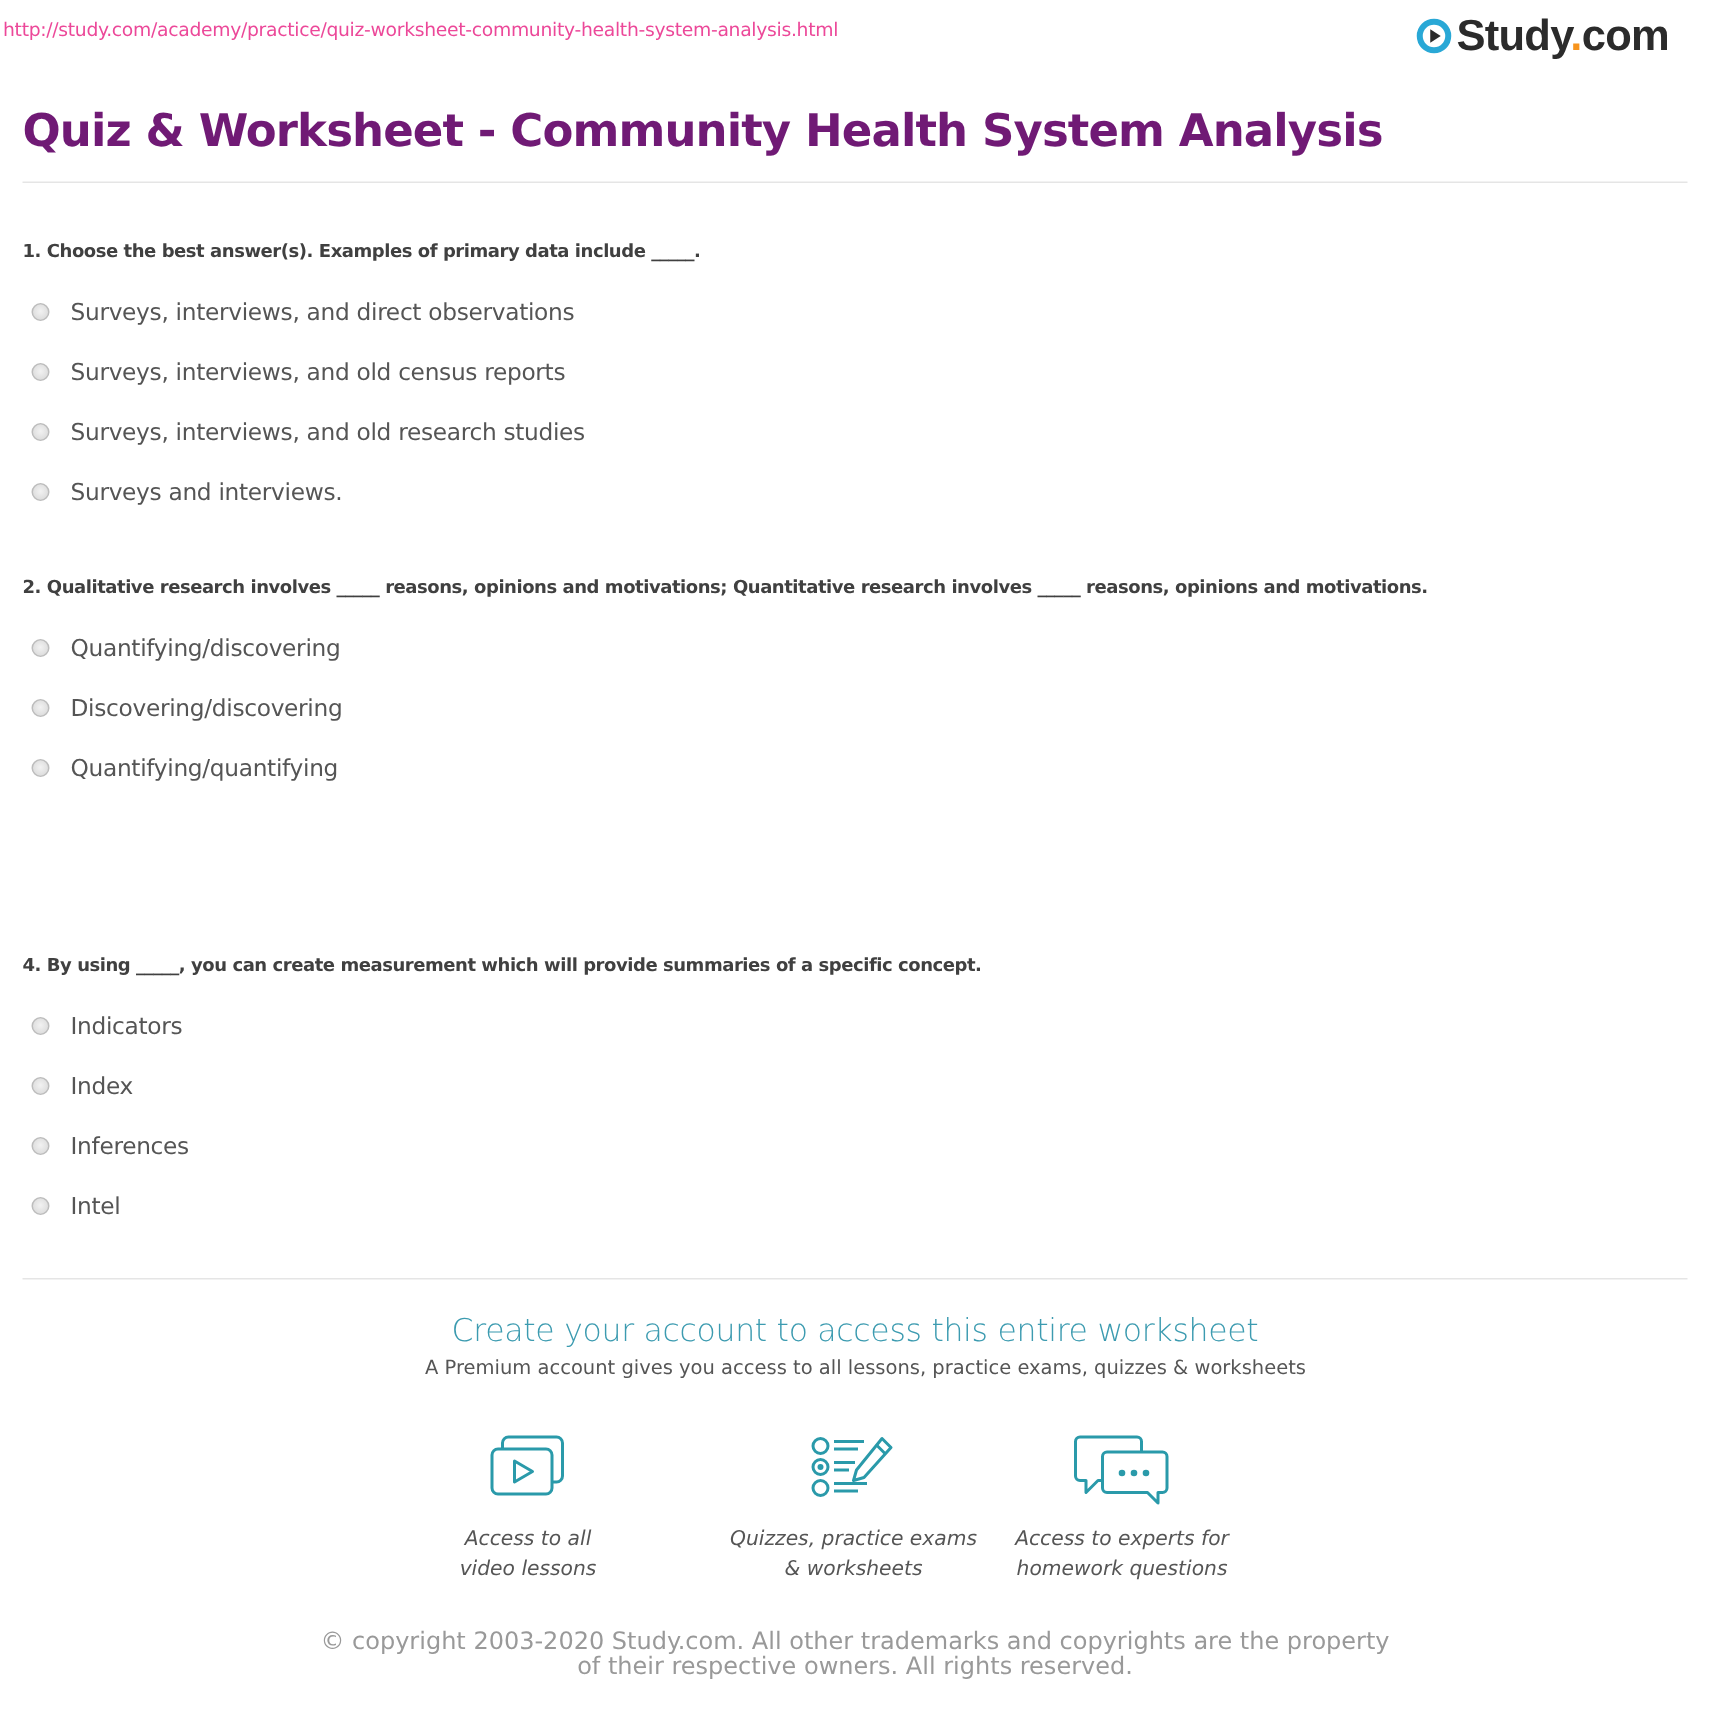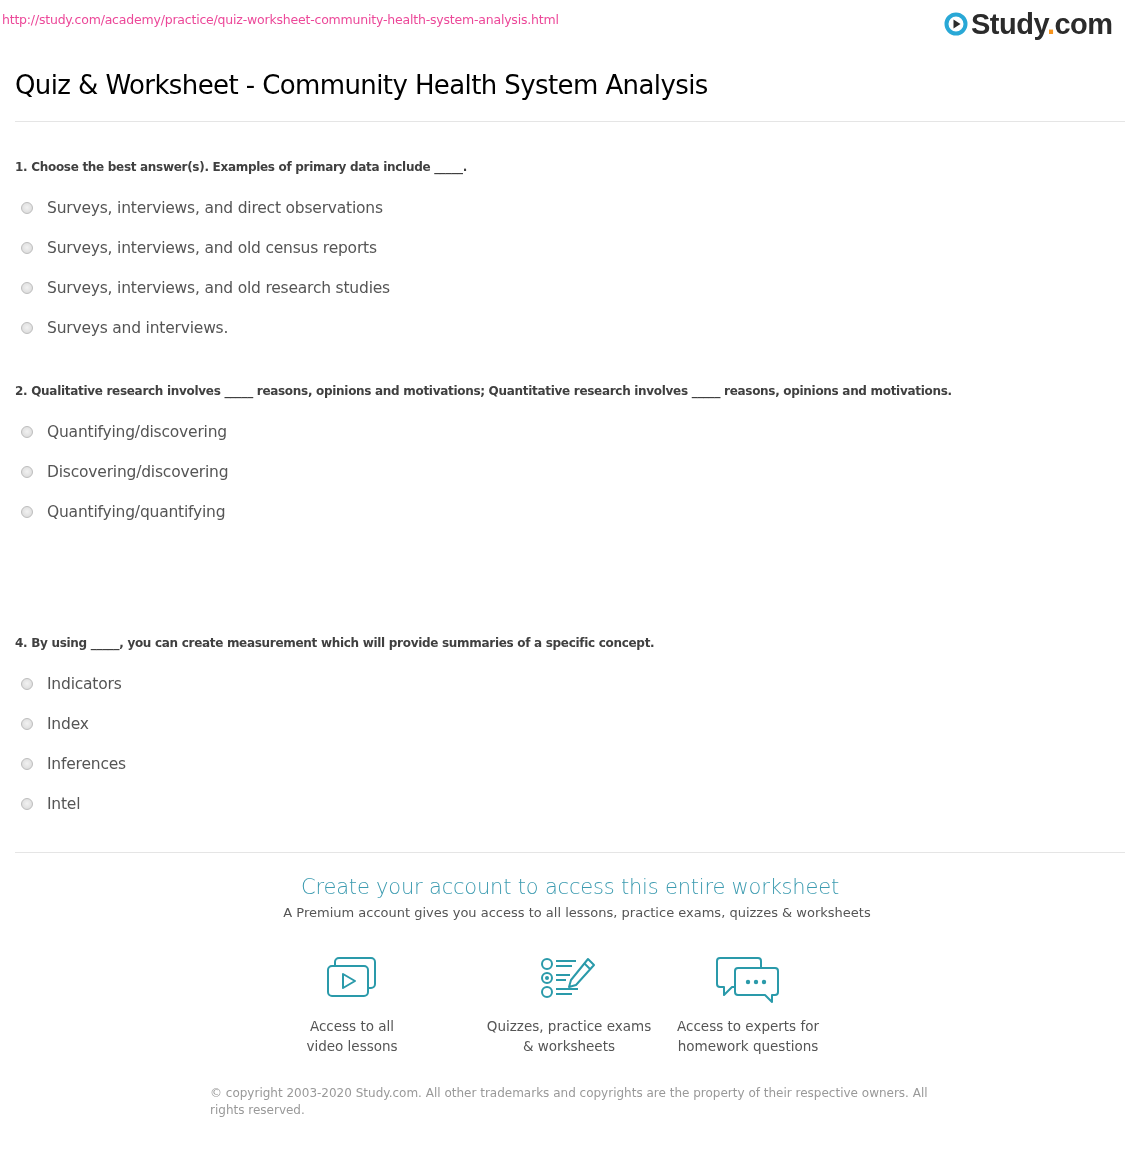--- a/index.html
+++ b/index.html
@@ -6,43 +6,43 @@
     html, body { width: 1140px; height: 1149px; background: #ffffff; overflow: hidden; }
     body { font-family: "DejaVu Sans", "Liberation Sans", sans-serif; color: #4a4a4a; position: relative; }
 
     .url { position: absolute; left: 2px; top: 12px; font-size: 12.5px; color: #ec4899; letter-spacing: -0.2px; }
 
     .logo { position: absolute; left: 944px; top: 9px; display: flex; align-items: center; }
     .logo-mark { width: 24px; height: 24px; position: relative; margin-right: 3px; }
     .logo-text { font-family: "Liberation Sans", sans-serif; font-size: 29px; font-weight: 600; color: #2b2b2b; letter-spacing: -0.5px; line-height: 30px; }
     .logo-text .dot { color: #f7941d; }
 
-    .page-title { position: absolute; left: 15px; top: 70px; font-size: 26px; color: #000000; letter-spacing: -0.6px; font-weight: 400; }
+    .page-title { position: absolute; left: 15px; top: 70px; font-size: 30px; color: #701a75; letter-spacing: -0.6px; font-weight: 700; }
     .divider { position: absolute; left: 15px; width: 1110px; height: 1px; background: #e5e5e5; }
     .divider.top { top: 121px; }
     .divider.bottom { top: 852px; }
 
     .question { position: absolute; left: 15px; width: 1110px; }
     .q-text { font-size: 12px; font-weight: 600; color: #404040; line-height: 28px; letter-spacing: -0.3px; }
     .options { margin-top: 10px; }
     .option { display: flex; align-items: center; height: 40px; cursor: pointer; }
     .radio { width: 12px; height: 12px; border-radius: 50%; border: 1px solid #bdbdbd;
              background: radial-gradient(circle at 50% 45%, #f2f2f2 0%, #d6d6d6 100%);
              margin-left: 6px; margin-right: 14px; flex: none; }
     .opt-label { font-size: 15.5px; color: #555; letter-spacing: -0.2px; }
 
     .cta { position: absolute; left: 0; width: 1140px; text-align: center; }
     .cta-title { top: 875px; font-size: 21px; color: #3c9bb0; font-weight: 300; letter-spacing: -0.2px; }
     .cta-sub { top: 905px; font-size: 13px; color: #555; padding-left: 14px; }
 
     .feature { position: absolute; top: 956px; width: 200px; text-align: center; }
     .feature .icon { height: 52px; display: flex; justify-content: center; align-items: flex-start; }
-    .feature .label { margin-top: 8px; font-size: 13.5px; color: #555; line-height: 20px; }
+    .feature .label { margin-top: 8px; font-size: 13.5px; color: #555; line-height: 20px; font-style: italic; }
 
-    .copyright { position: absolute; left: 210px; top: 1085px; width: 720px; text-align: left; font-size: 12px; color: #999; line-height: 17px; }
+    .copyright { position: absolute; left: 210px; top: 1085px; width: 720px; text-align: center; font-size: 16px; color: #999; line-height: 17px; }
   </style>
 </head>
 <body>
 
 <div class="url">http://study.com/academy/practice/quiz-worksheet-community-health-system-analysis.html</div>
 
 <div class="logo">
   <span class="logo-mark">
     <svg width="24" height="24" viewBox="0 0 24 24">
       <circle cx="12" cy="12" r="9.5" fill="none" stroke="#29a8d6" stroke-width="4"></circle>

